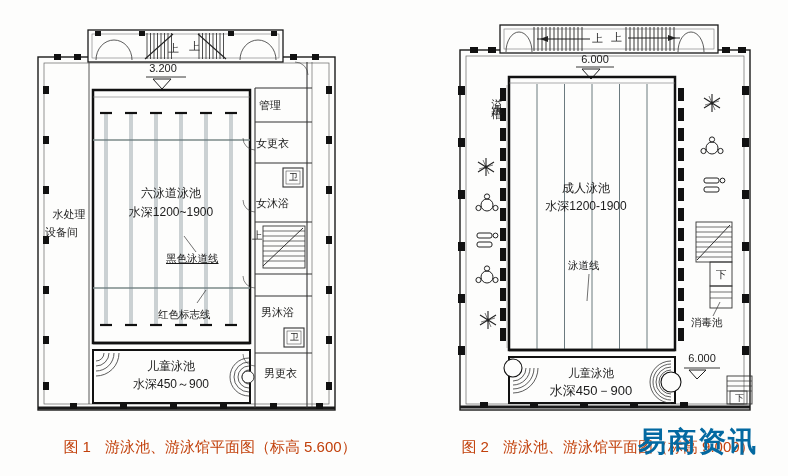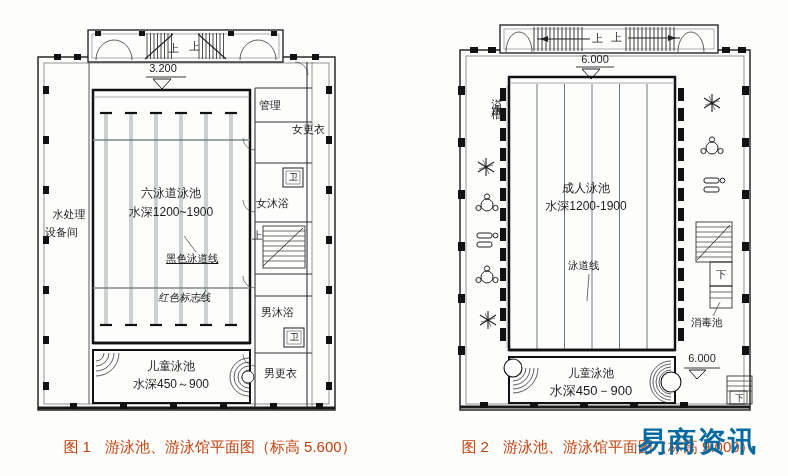--- a/index.html
+++ b/index.html
@@ -392,27 +392,27 @@
   <div class="lbl" style="left:189px;top:40px;">上</div>
   <div class="lbl c" style="left:143px;top:62px;width:40px;">3.200</div>
 
   <div class="lbl c" style="left:46px;top:208px;width:46px;">水处理</div>
   <div class="lbl c" style="left:28px;top:226px;width:67px;">设备间</div>
 
   <div class="lbl c s12" style="left:101px;top:186px;width:140px;">六泳道泳池</div>
   <div class="lbl c s12" style="left:101px;top:205px;width:140px;">水深1200~1900</div>
 
   <div class="lbl s10" style="left:166px;top:252px;text-decoration:underline;">黑色泳道线</div>
-  <div class="lbl s10" style="left:158px;top:291px;font-style:italic;">红色标志线</div>
+  <div class="lbl s10" style="left:158px;top:308px;">红色标志线</div>
 
   <div class="lbl c s12" style="left:101px;top:359px;width:140px;">儿童泳池</div>
   <div class="lbl c s12" style="left:101px;top:377px;width:140px;text-align:center;">水深450～900</div>
 
   <div class="lbl" style="left:259px;top:99px;">管理</div>
-  <div class="lbl" style="left:256px;top:123px;padding-left:36px;">女更衣</div>
+  <div class="lbl" style="left:256px;top:137px;">女更衣</div>
   <div class="lbl s9" style="left:289px;top:172px;">卫</div>
   <div class="lbl" style="left:256px;top:197px;">女沐浴</div>
   <div class="lbl s10" style="left:252px;top:229px;">上</div>
   <div class="lbl" style="left:261px;top:306px;">男沐浴</div>
   <div class="lbl s9" style="left:290px;top:332px;">卫</div>
   <div class="lbl" style="left:264px;top:367px;">男更衣</div>
 
   <div class="lbl" style="left:592px;top:32px;">上</div>
   <div class="lbl" style="left:611px;top:31px;">上</div>
   <div class="lbl c" style="left:575px;top:53px;width:40px;">6.000</div>

